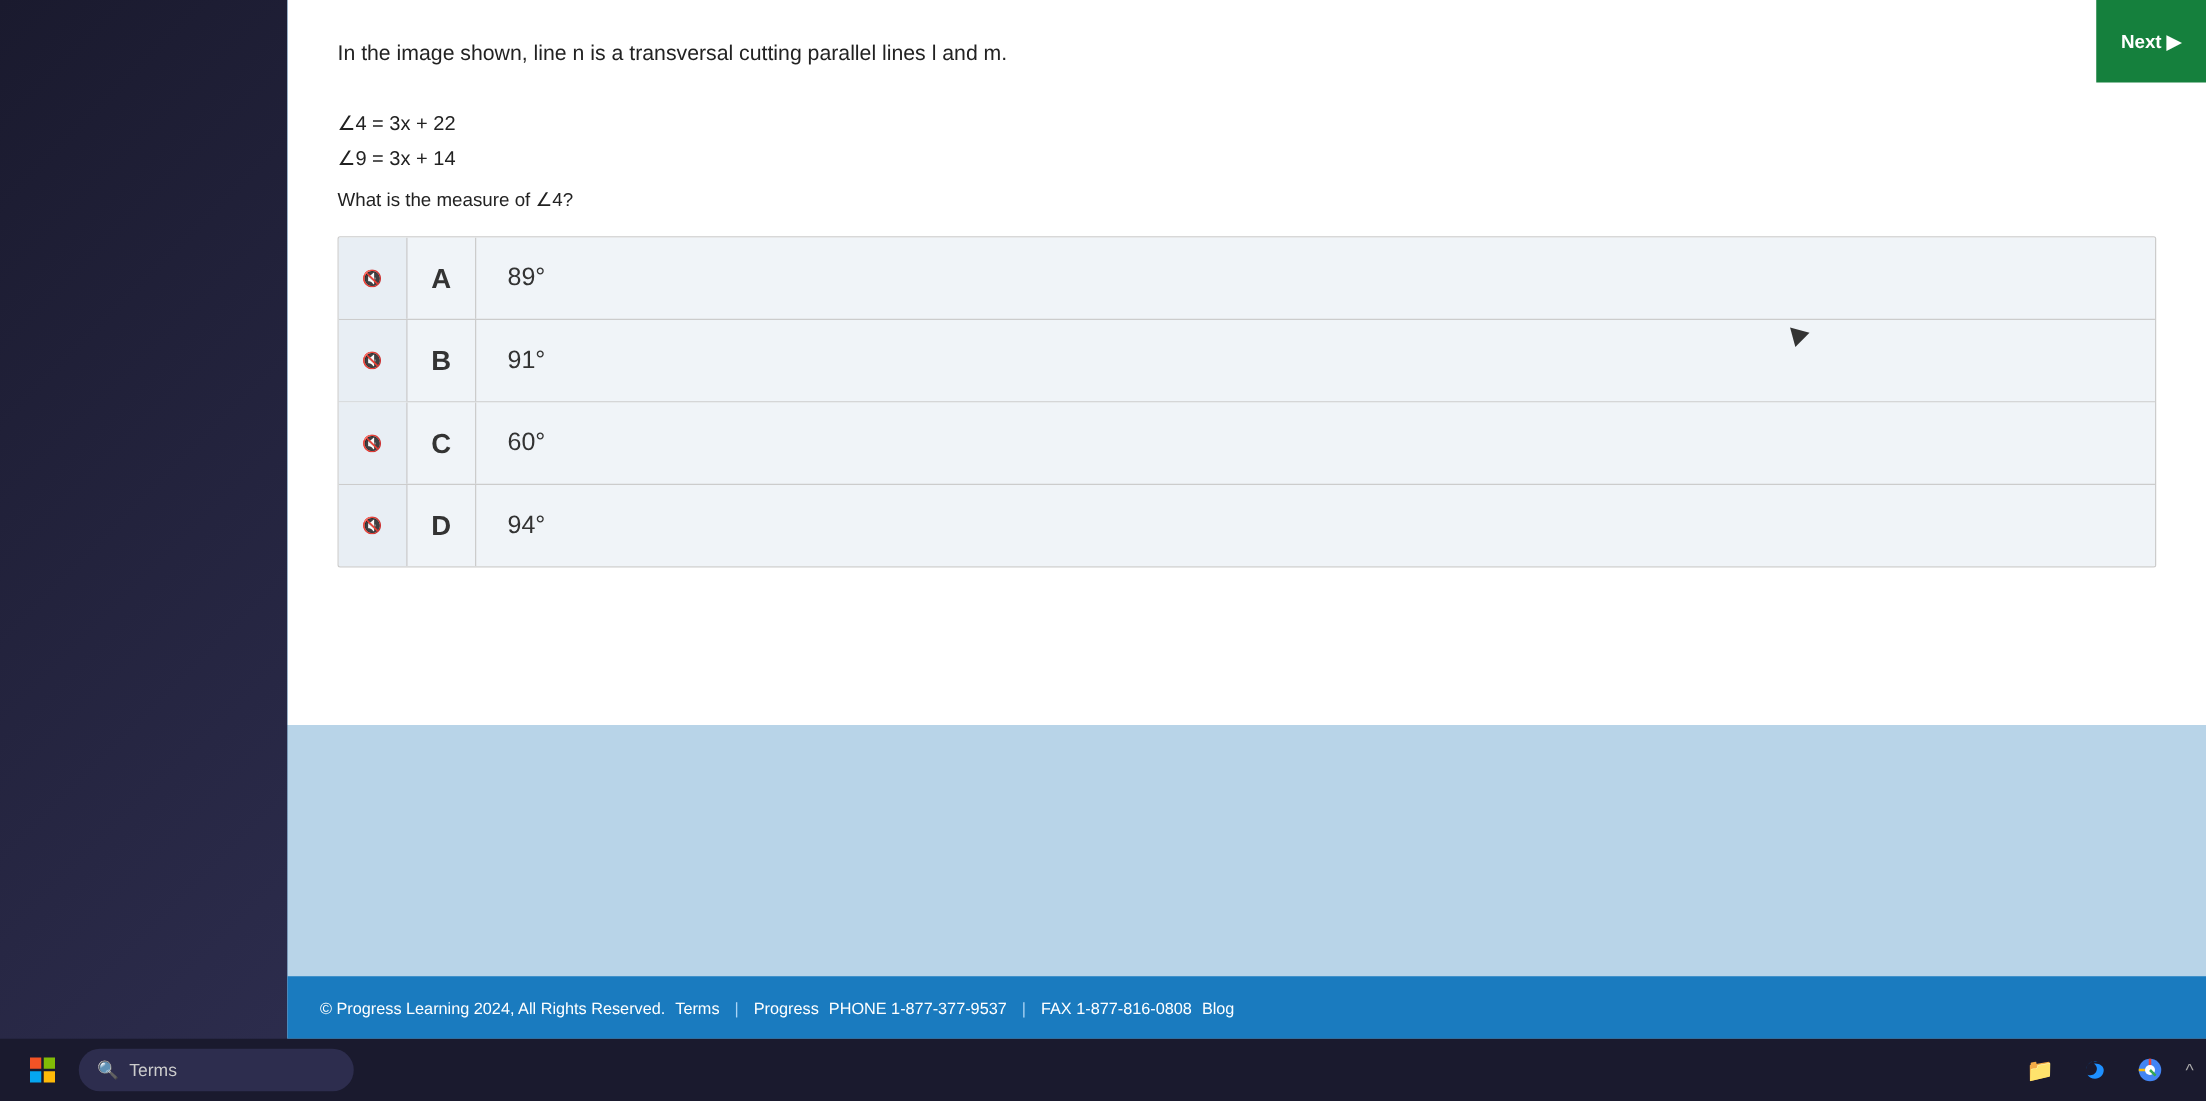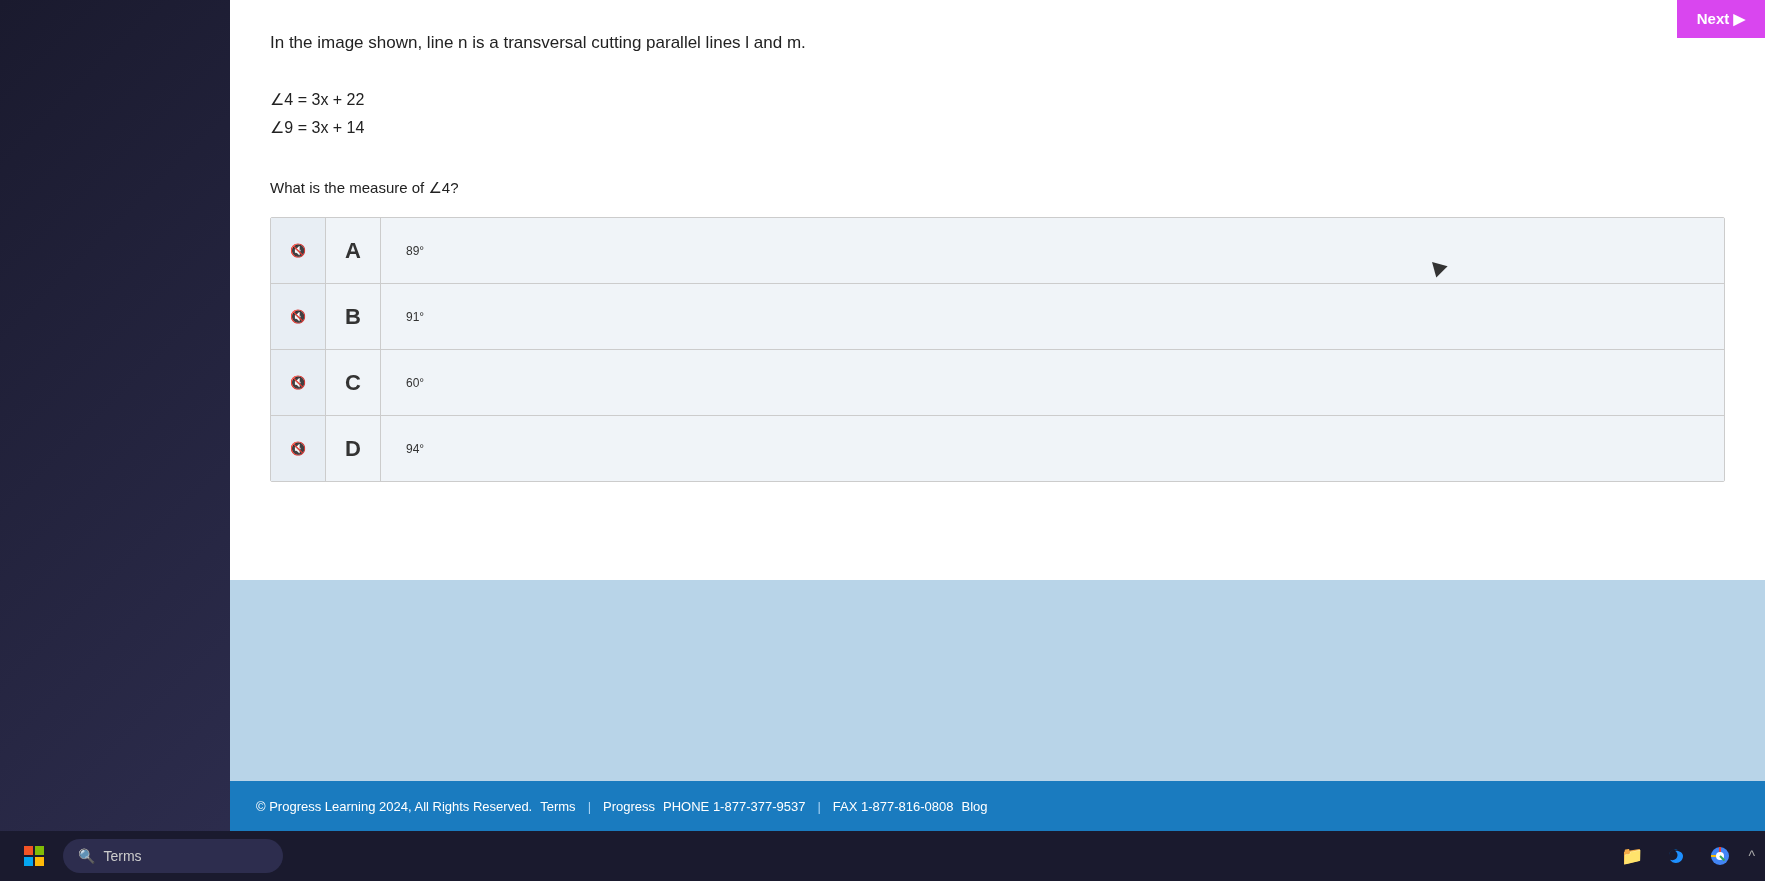--- a/index.html
+++ b/index.html
@@ -42,21 +42,21 @@
     }
 
     .question-intro {
       font-size: 17px;
       color: #222;
       margin-bottom: 30px;
       line-height: 1.5;
     }
 
     .equation-block {
-      margin-bottom: 36px;
+      margin-bottom: 8px;
       font-size: 16px;
       color: #222;
       line-height: 1.8;
     }
 
     .question-text {
       font-size: 15px;
       color: #222;
       margin-bottom: 20px;
     }
@@ -106,21 +106,21 @@
       justify-content: center;
       font-size: 22px;
       font-weight: bold;
       color: #333;
       border-right: 1px solid #ccc;
       height: 65px;
     }
 
     .option-value {
       padding-left: 25px;
-      font-size: 12px;
+      font-size: 20px;
       color: #333;
     }
 
     
     .footer {
       position: absolute;
       bottom: 50px;
       left: 230px;
       right: 0;
       height: 50px;
@@ -231,24 +231,24 @@
       color: #aaa;
       font-size: 14px;
       cursor: pointer;
     }
 
     
     .next-btn {
       position: absolute;
       top: 0;
       right: 0;
-      background: #d946ef;
+      background: #15803d;
       color: white;
       border: none;
-      padding: 10px 20px;
+      padding: 24px 20px;
       font-size: 15px;
       font-weight: bold;
       cursor: pointer;
       display: flex;
       align-items: center;
       gap: 6px;
       z-index: 10;
     }
 
     

